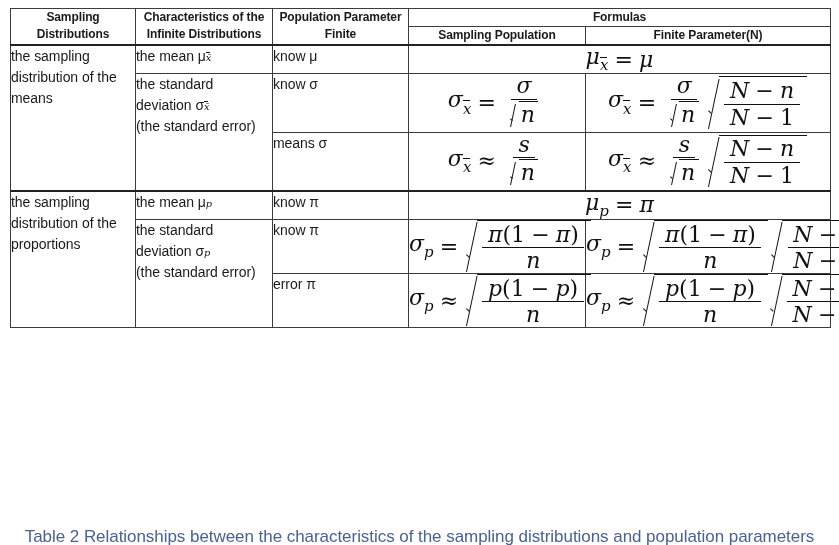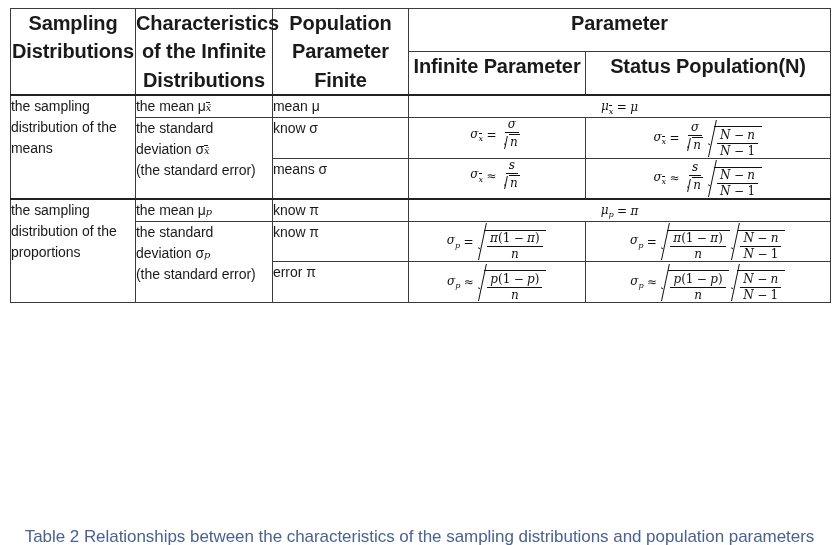--- a/index.html
+++ b/index.html
@@ -42,21 +42,21 @@
   col.c2 { width: 137px; }
   col.c3 { width: 136px; }
   col.c4 { width: 177px; }
   col.c5 { width: 245px; }
 
   
   .hd {
     text-align: center;
     vertical-align: middle;
     font-weight: bold;
-    font-size: 20px;
+    font-size: 12px;
     line-height: 1.42;
     padding: 6px 4px;
     letter-spacing: -0.1px;
   }
 
   
   .bd {
     font-size: 14px;
     line-height: 1.5;
     padding: 7px 9px 9px 9px;
@@ -74,21 +74,21 @@
 
   
   tr.section-start > td {
     border-top: 2px solid #222;
   }
 
   
   .m {
     font-family: "DejaVu Serif", "Liberation Serif", serif;
     font-style: italic;
-    font-size: 12px;
+    font-size: 22px;
     color: #111;
     white-space: nowrap;
     display: inline-flex;
     align-items: center;
     justify-content: center;
     line-height: 1;
   }
   .m.small {
     font-size: 14.5px;
   }
@@ -170,21 +170,20 @@
     height: 0;
     border-top: 1.15px solid #111;
     transform: rotate(42deg);
     transform-origin: bottom left;
   }
   .rad > .body {
     border-top: 1.15px solid #111;
     padding: 1.5px 0.22em 0 0.14em;
     display: flex;
     align-items: center;
-    margin-top: 8px;
   }
 
   
   .sqrtn {
     display: inline-flex;
     align-items: stretch;
   }
   .sqrtn > .sg {
     width: 0.40em;
     position: relative;
@@ -243,37 +242,37 @@
         <col class="c3">
         <col class="c4">
         <col class="c5">
     </colgroup>
     <tbody>
 
       <tr>
         <td class="hd" rowspan="2">Sampling Distributions</td>
         <td class="hd" rowspan="2">Characteristics of the Infinite Distributions</td>
         <td class="hd" rowspan="2">Population Parameter Finite</td>
-        <td class="hd" colspan="2">Parameter</td>
-      </tr>
-      <tr>
-        <td class="hd">Infinite Parameter</td>
-        <td class="hd">Status Population(N)</td>
+        <td class="hd" colspan="2">Formulas</td>
+      </tr>
+      <tr>
+        <td class="hd">Sampling Population</td>
+        <td class="hd">Finite Parameter(N)</td>
       </tr>
 
       <tr class="section-start">
         <td class="bd bd-group" rowspan="3">the sampling distribution of the means</td>
 
         <td class="bd">
           <span>the mean μ</span><span class="m small">
               <span class="sub xbar">x̄</span>
             </span>
         </td>
 
-        <td class="bd">mean μ</td>
+        <td class="bd">know μ</td>
 
         <td class="fx" colspan="2">
           <span class="m">
             <span>μ<span class="sub xbar">x</span></span>
             <span class="op">=</span>
             <span>μ</span>
           </span>
         </td>
       </tr>
 

